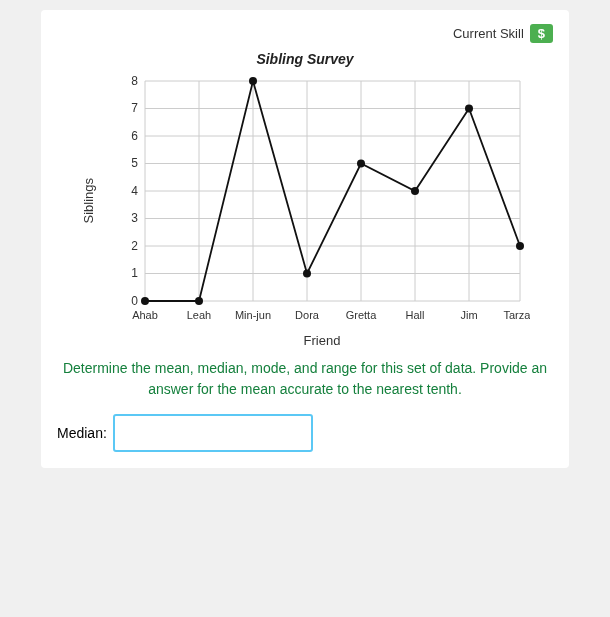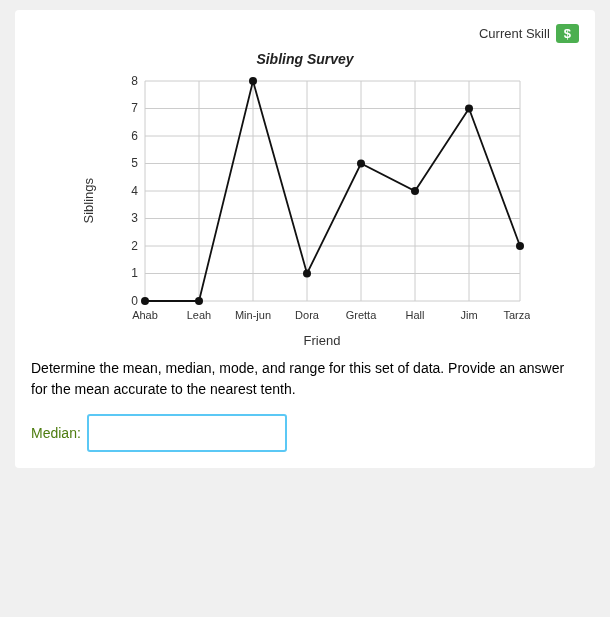--- a/index.html
+++ b/index.html
@@ -8,21 +8,21 @@
       font-family: Arial, sans-serif;
       font-size: 14px;
       width: 610px;
       min-height: 617px;
       display: flex;
       justify-content: center;
       align-items: flex-start;
     }
     .card {
       background: #fff;
-      width: 580px;
+      width: 528px;
       margin: 10px;
       padding: 14px 16px 16px;
       border-radius: 4px;
     }
     .top-bar {
       display: flex;
       align-items: center;
       justify-content: flex-end;
       margin-bottom: 8px;
     }
@@ -75,40 +75,41 @@
     }
     .x-axis-label {
       font-size: 13px;
       color: #333;
       text-align: center;
       margin-top: 2px;
       padding-left: 34px;
     }
     .instructions {
       font-size: 14px;
-      color: #000000;
+      color: #15803d;
       line-height: 1.5;
       margin-top: 8px;
       margin-bottom: 14px;
+      text-align: center;
     }
     .answer-row {
       display: flex;
       flex-direction: row;
       align-items: center;
       gap: 16px;
       margin-top: 4px;
     }
     .answer-group {
       display: flex;
       align-items: center;
       gap: 6px;
     }
     .answer-label {
       font-size: 14px;
-      color: #4d7c0f;
+      color: #000000;
     }
     .answer-input {
       border: 2px solid #5bc8f5;
       border-radius: 3px;
       width: 200px;
       height: 38px;
       font-size: 14px;
       padding: 0 6px;
       outline: none;
     }

